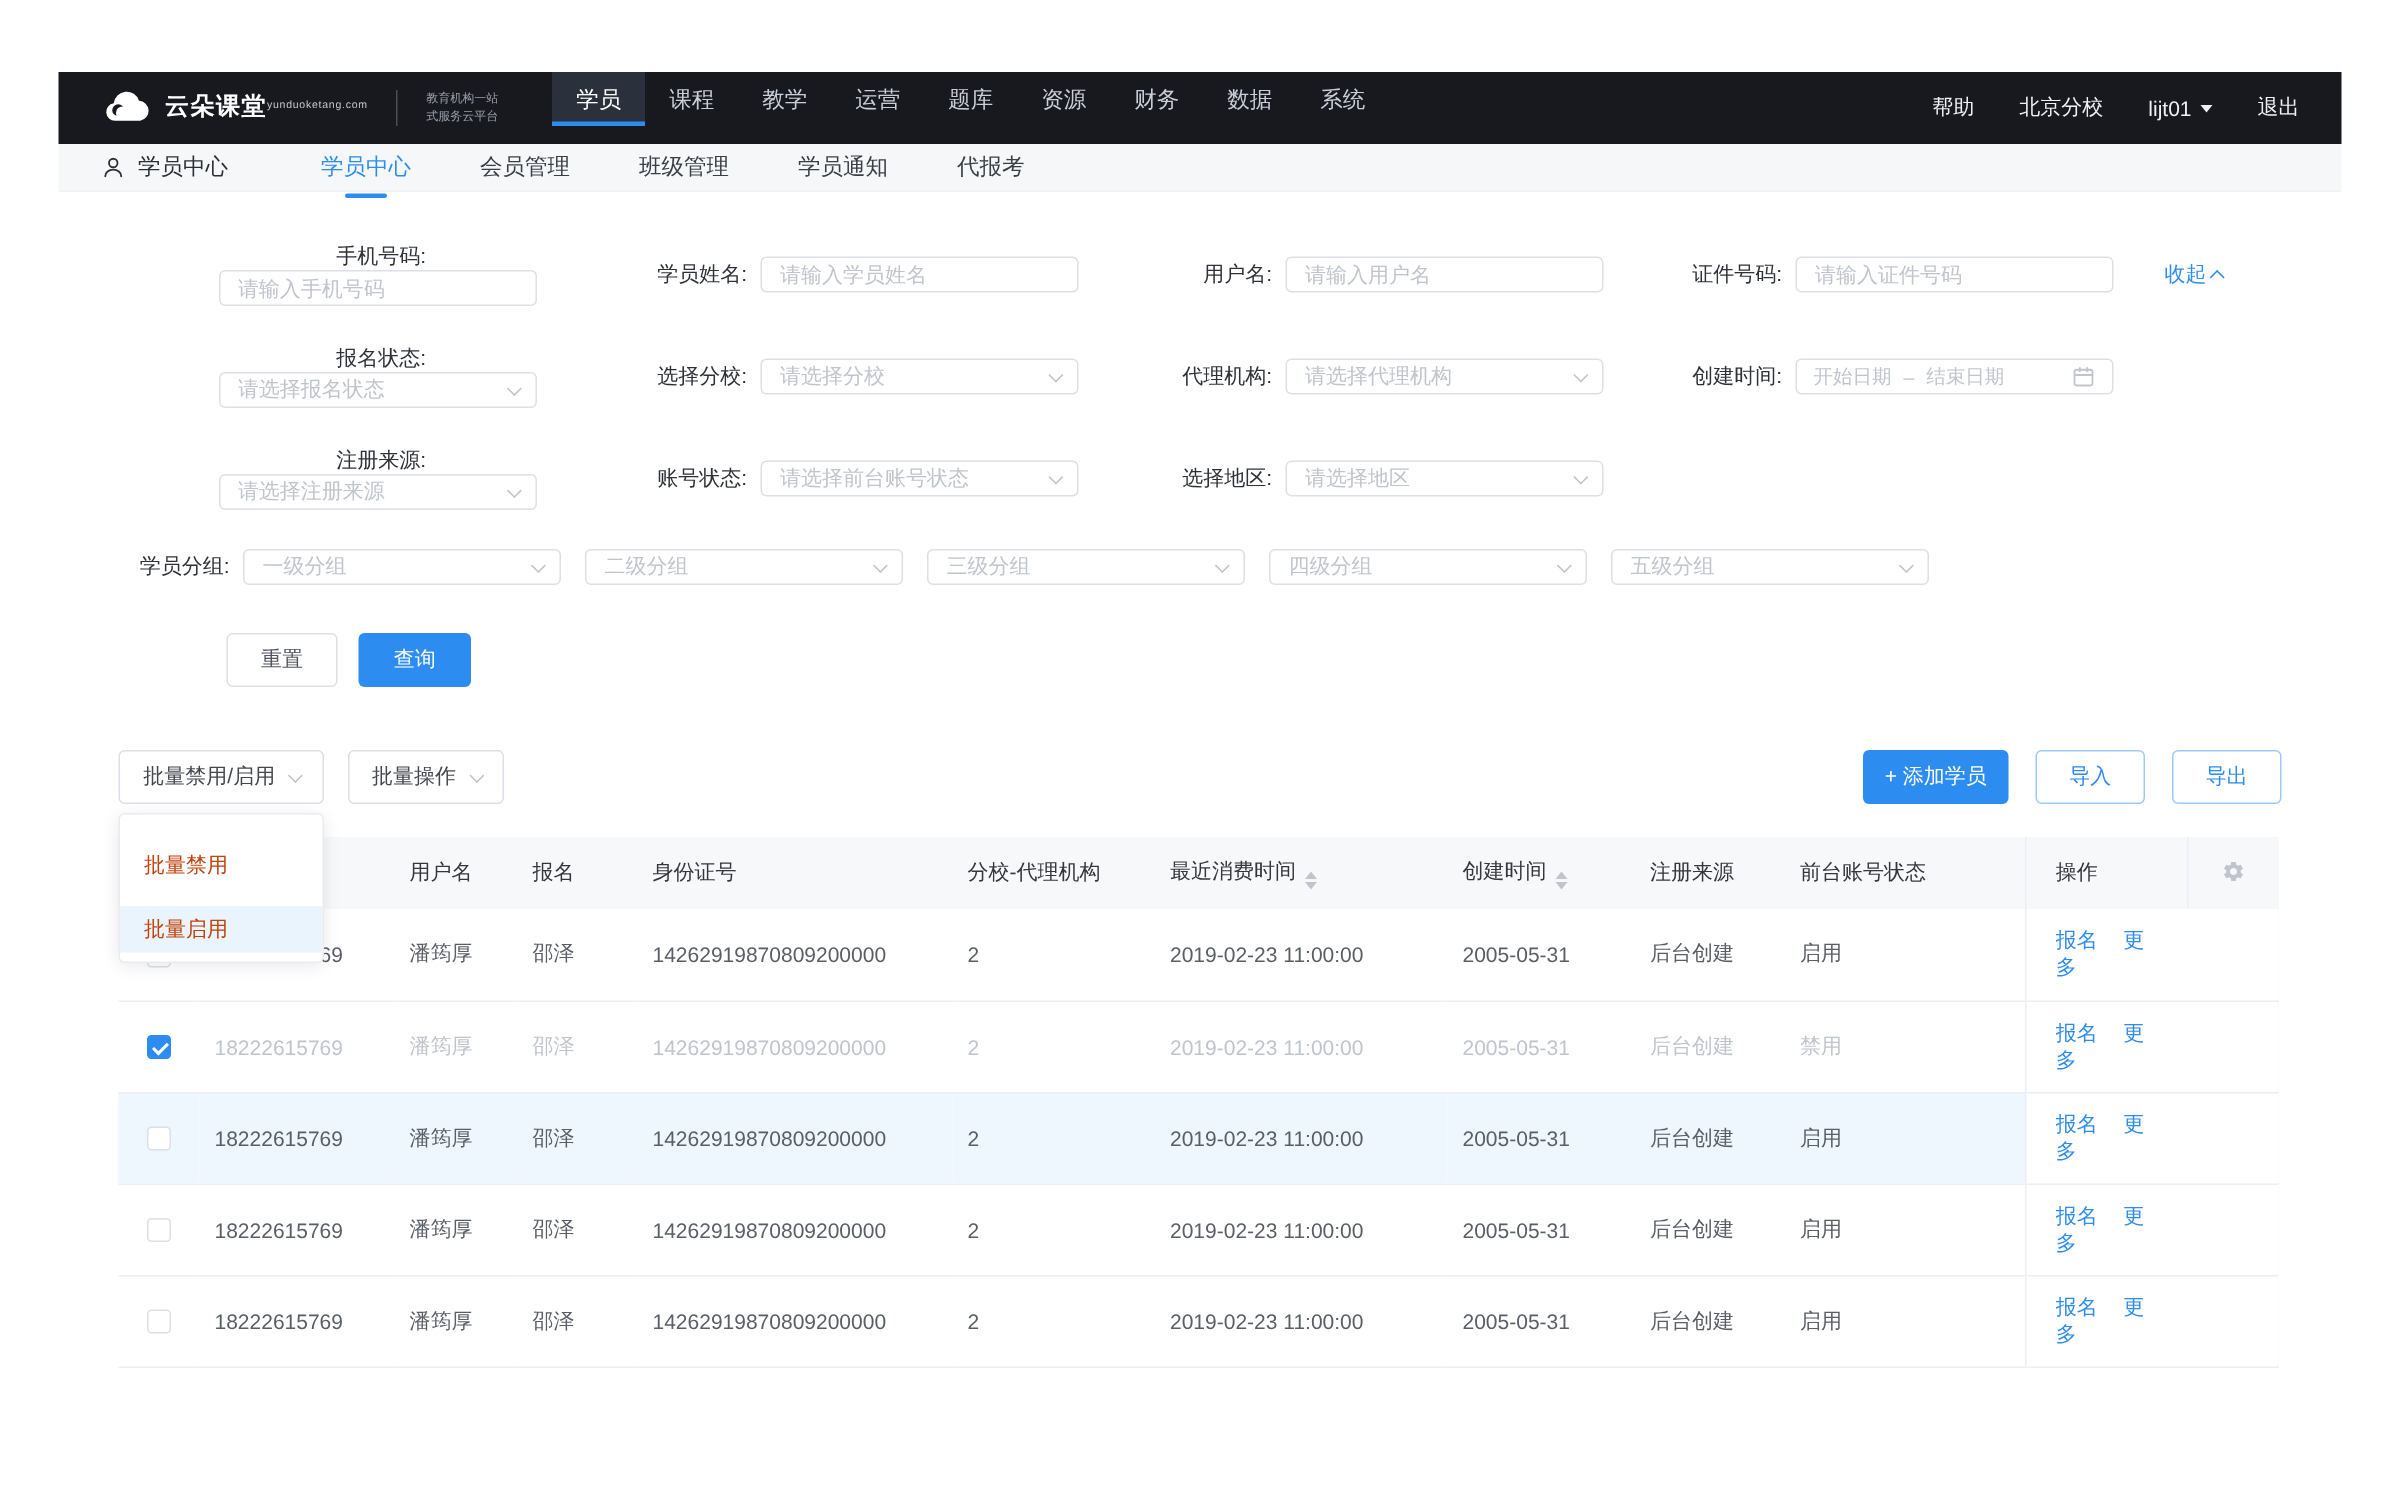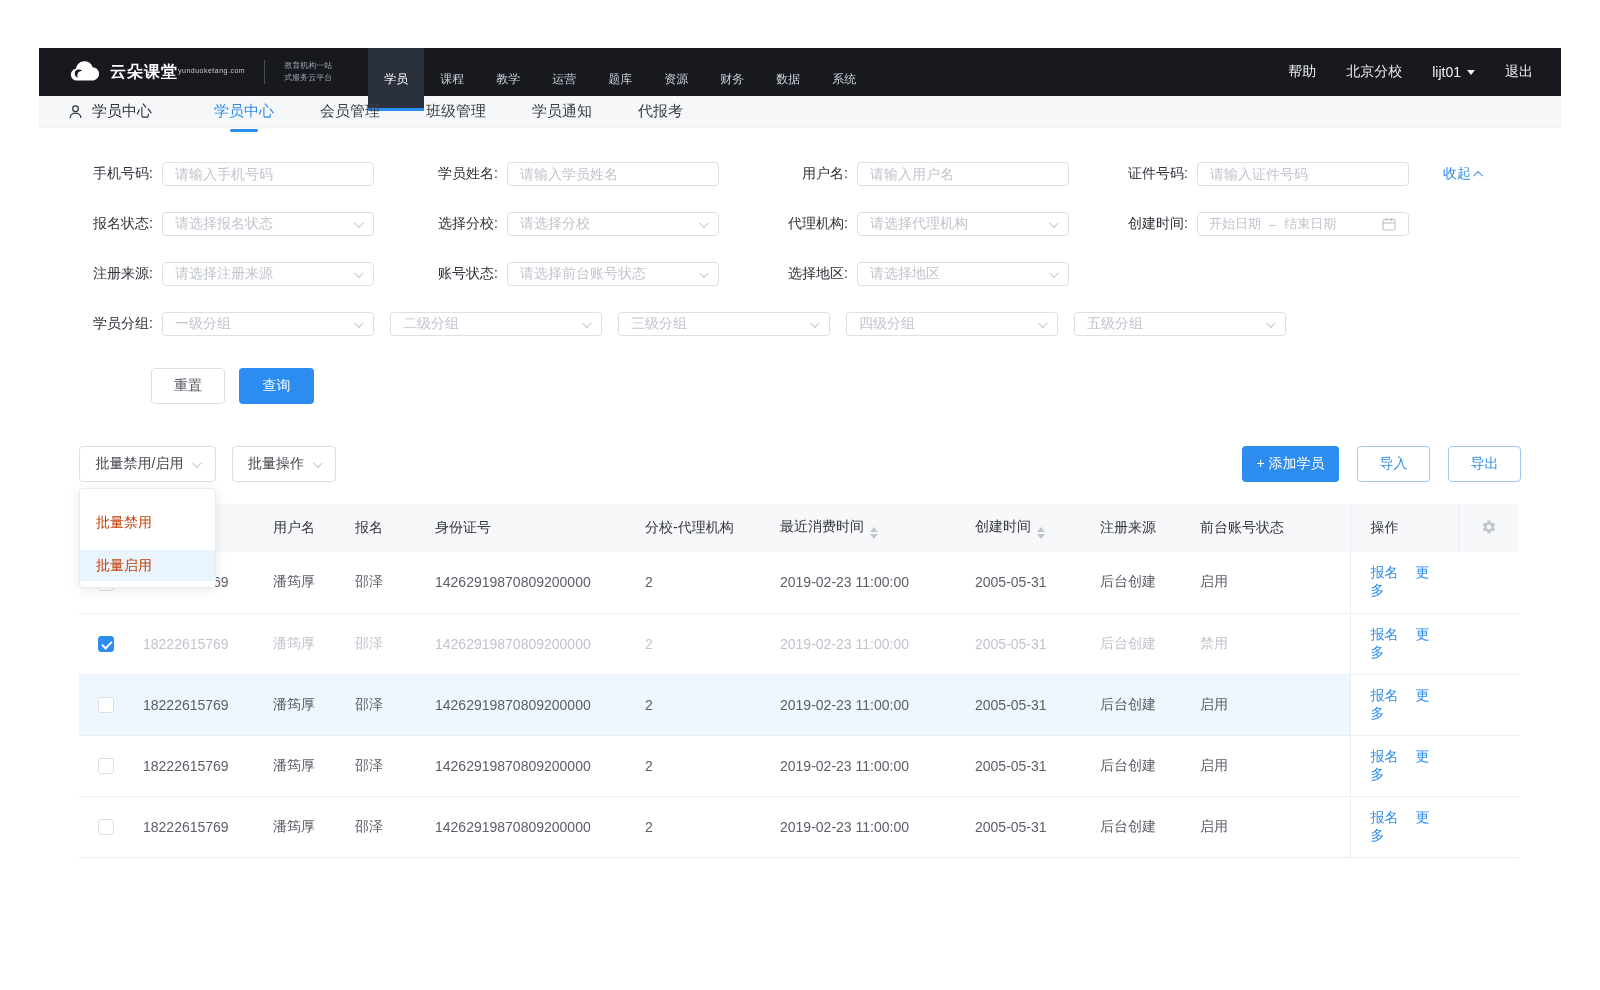--- a/index.html
+++ b/index.html
@@ -9,40 +9,40 @@
   
   .topbar { height:48px; background:#17191e; display:flex; align-items:center; padding:0 28px 0 28px; }
   .logo { display:flex; align-items:center; gap:9px; }
   .logo-cloud { width:34px; height:24px; }
   .brand-col { display:flex; flex-direction:row; line-height:1; }
   .brand { color:#fff; font-size:16px; font-weight:bold; letter-spacing:1px; }
   .brand-domain { color:rgba(255,255,255,.75); font-size:7px; margin-top:3px; letter-spacing:.5px; }
   .logo-div { width:1px; height:24px; background:#4a4e57; margin:0 10px; }
   .tagline { color:#9aa0ab; font-size:8px; line-height:1.5; }
   .nav { display:flex; height:48px; margin-left:36px; }
-  .nav-item { height:63px; padding:0 16px; display:flex; align-items:center; color:#c9ced8; font-size:12px; cursor:pointer; position:relative; }
+  .nav-item { height:36px; padding:0 16px; display:flex; align-items:center; color:#c9ced8; font-size:15px; cursor:pointer; position:relative; }
   .nav-item.active { background:#2a313c; color:#fff; }
   .nav-item.active::after { content:""; position:absolute; left:0; right:0; bottom:0; height:3px; background:#2d8cf0; }
   .topbar-right { margin-left:auto; display:flex; align-items:center; gap:30px; color:#eef0f4; font-size:14px; }
   .topbar-right > div { cursor:pointer; display:flex; align-items:center; gap:6px; }
   .caret-down-w { width:0; height:0; border-left:4.5px solid transparent; border-right:4.5px solid transparent; border-top:5.5px solid #eef0f4; }
 
   
   .subnav { height:32px; background:#f6f7f9; border-bottom:1px solid #eff1f3; display:flex; align-items:center; padding:0 28px; }
   .section-title { display:flex; align-items:center; gap:8px; font-size:15px; color:#2b2f36; }
   .tabs { display:flex; gap:46px; margin-left:62px; height:48px; }
   .tab { display:flex; align-items:center; font-size:15px; color:#3a3f47; cursor:pointer; position:relative; height:48px; }
   .tab.active { color:#2d8cf0; }
   .tab.active::after { content:""; position:absolute; bottom:4px; left:50%; transform:translateX(-50%); width:28px; height:3px; border-radius:2px; background:#2d8cf0; }
 
   
   .content { padding:34px 40px 60px; background:#fff; }
   .f-row { display:flex; align-items:center; margin-bottom:26px; }
   .f-item { display:flex; align-items:center; }
-  .f-c1 { width:345px; } .f-c2 { width:350px; } .f-c3 { width:340px; } .f-c4 { width:295px; }
+  .f-c1 { width:345px;flex-direction:column; } .f-c2 { width:350px; } .f-c3 { width:340px; } .f-c4 { width:295px; }
   .f-label { width:83px; flex:none; text-align:right; font-size:14px; color:#2e3138; padding-right:9px; white-space:nowrap; }
   .ctl { width:212px; height:24px; border:1px solid #dcdfe6; border-radius:4px; background:#fff; font-size:14px; }
   input.ctl { padding:0 12px; color:#333; outline:none; }
   input.ctl::placeholder { color:#c0c4cc; }
   .select { display:flex; align-items:center; justify-content:space-between; padding:0 12px; cursor:pointer; }
   .select .ph { color:#c0c4cc; white-space:nowrap; overflow:hidden; }
   .chev { width:7px; height:7px; border-right:1.3px solid #c0c4cc; border-bottom:1.3px solid #c0c4cc; transform:rotate(45deg) translateY(-2px); flex:none; }
   .daterange { display:flex; align-items:center; padding:0 11px; cursor:pointer; }
   .daterange .dph { color:#c0c4cc; font-size:13px; white-space:nowrap; }
   .daterange .dsep { color:#c0c4cc; font-size:13px; margin:0 8px; }

